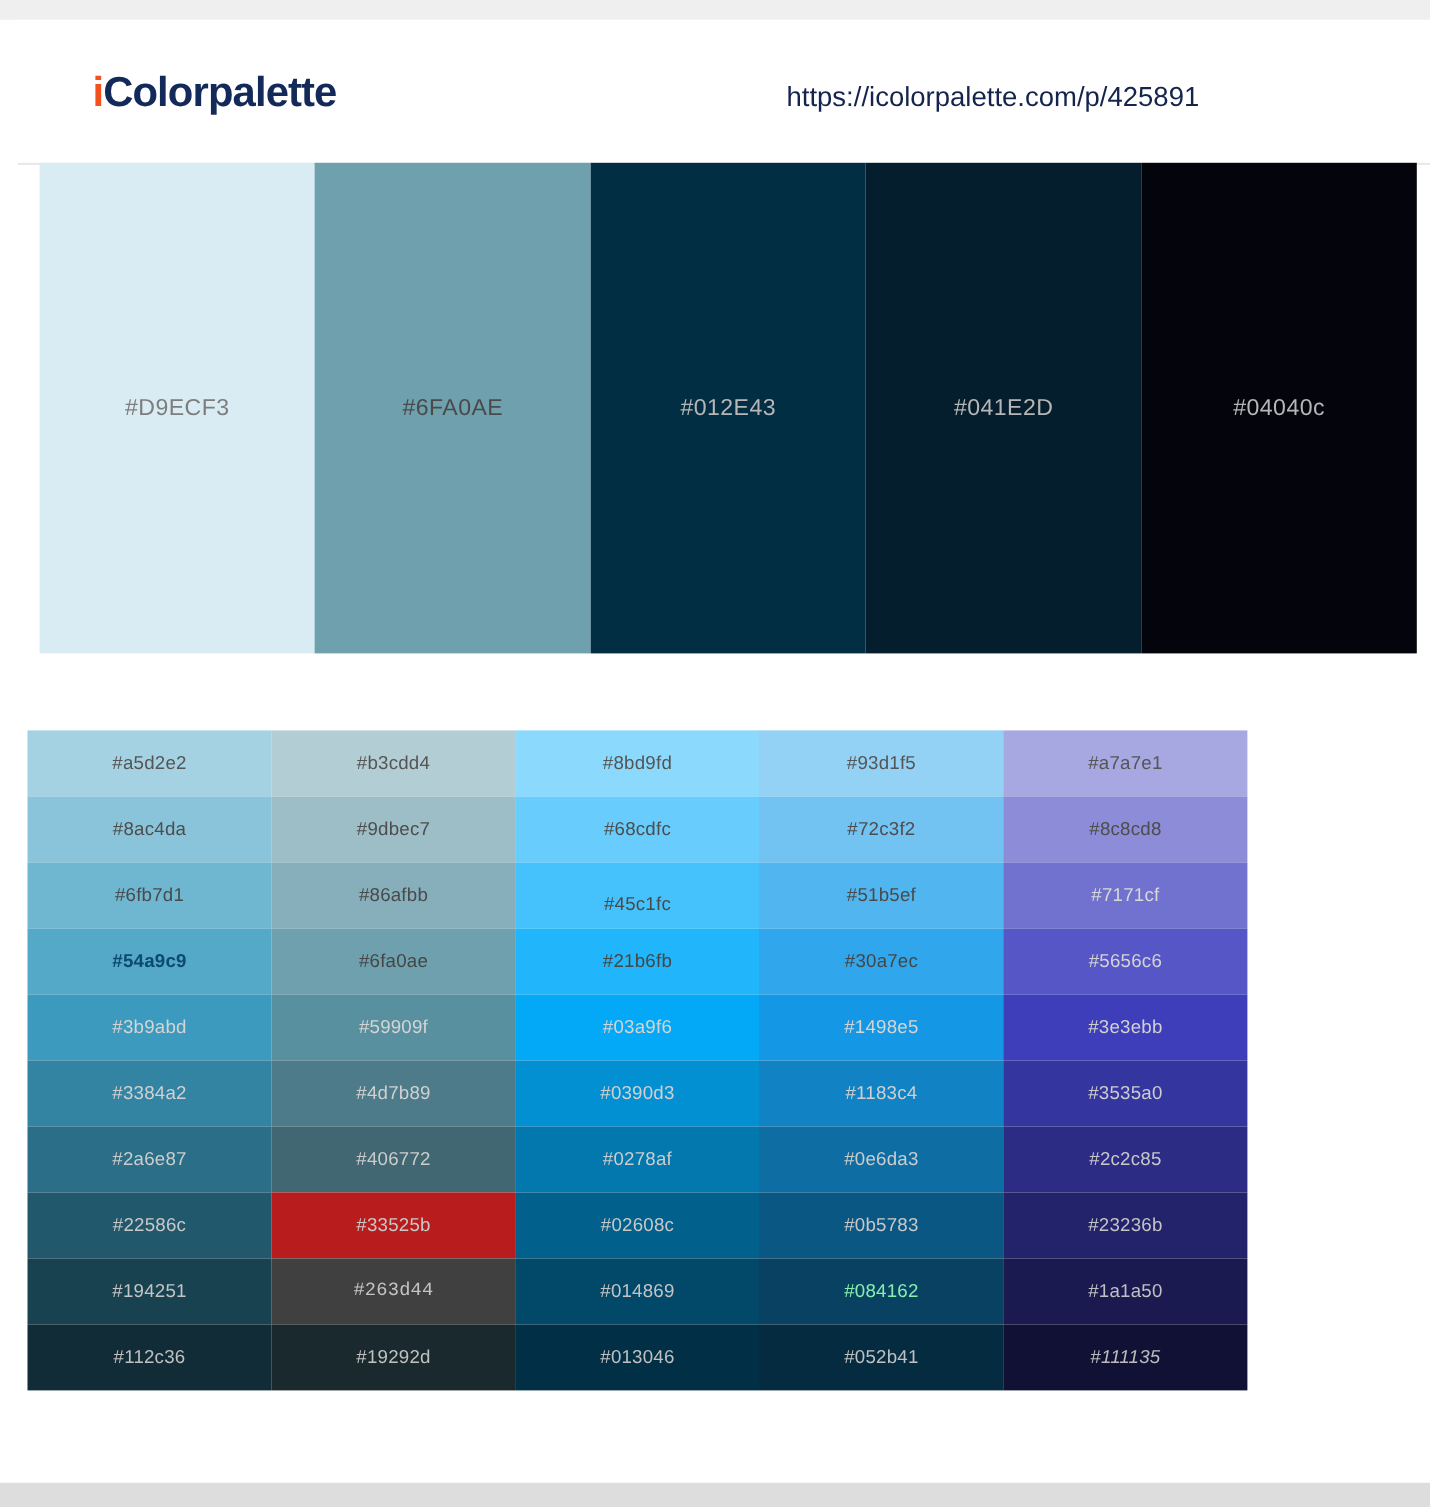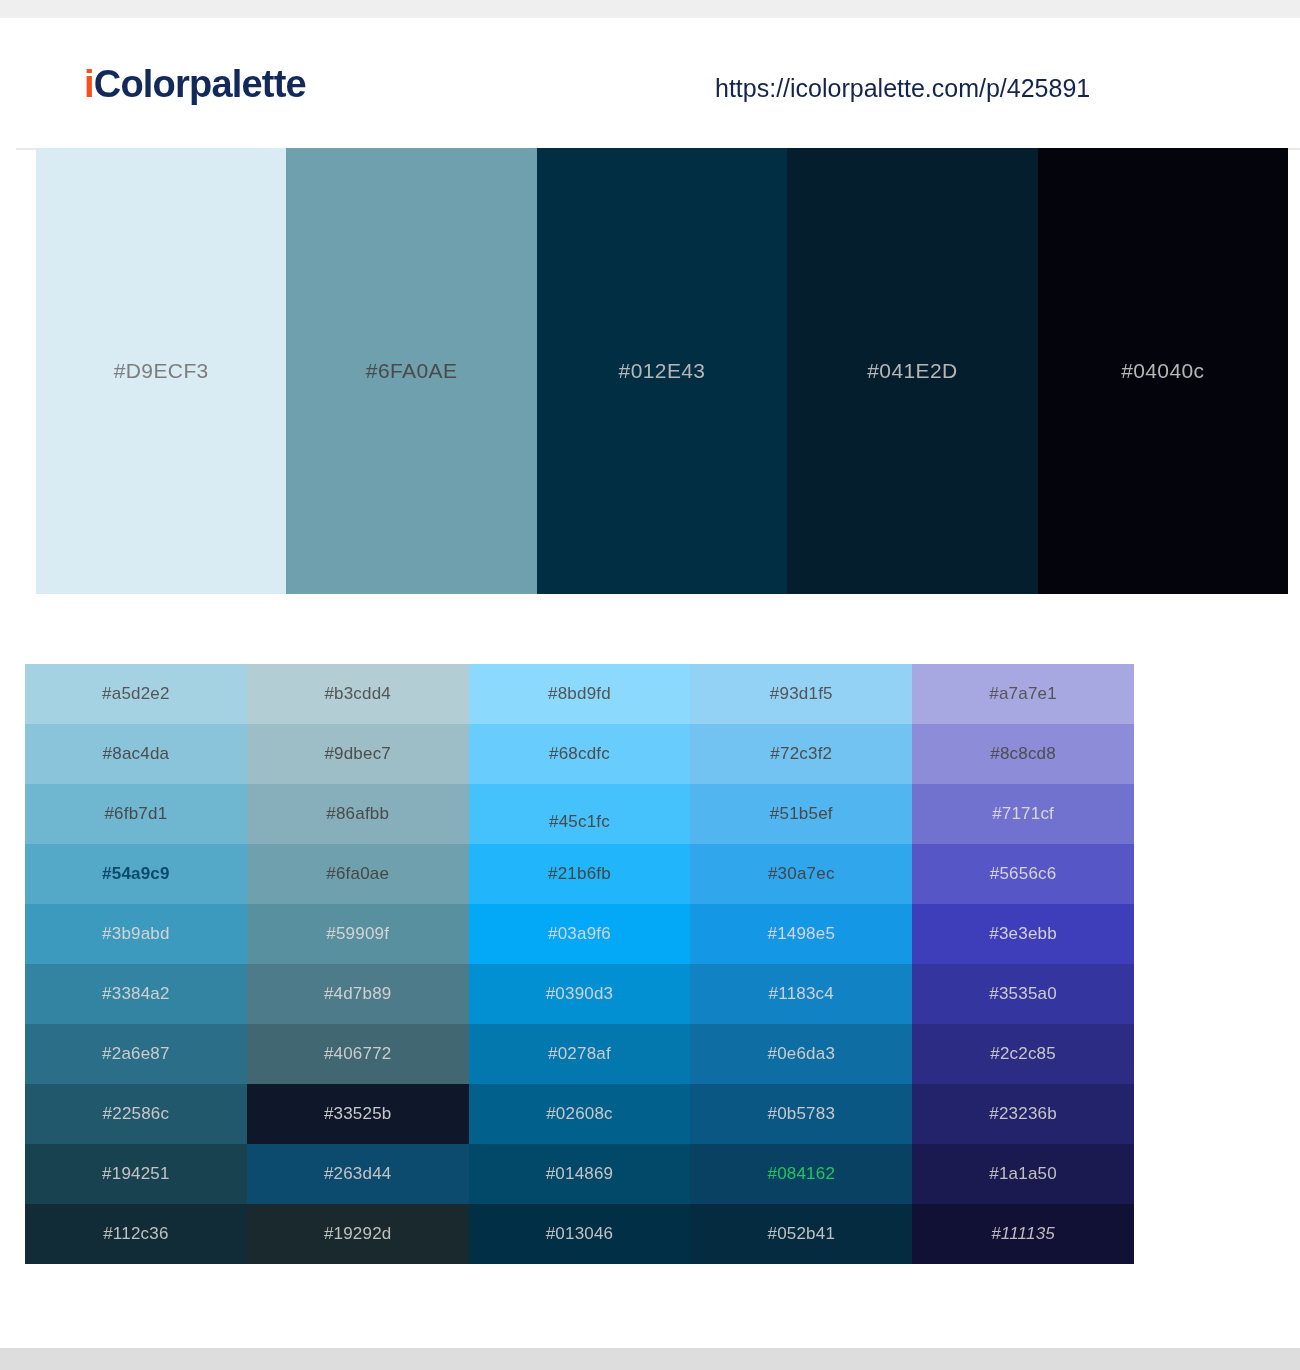--- a/index.html
+++ b/index.html
@@ -271,45 +271,45 @@
           <span class="grid-label" style="color: rgb(204, 204, 204);">#0e6da3</span>
         </div>
         <div class="grid-cell" style="background: rgb(44, 44, 133);">
           <span class="grid-label" style="color: rgb(200, 200, 200);">#2c2c85</span>
         </div>
       </div>
       <div class="grid-row">
         <div class="grid-cell" style="background: rgb(34, 88, 108);">
           <span class="grid-label" style="color: rgb(200, 200, 200);">#22586c</span>
         </div>
-        <div class="grid-cell" style="background: #0f172a;">
+        <div class="grid-cell" style="background: #b91c1c;">
           <span class="grid-label" style="color: rgb(200, 200, 200);">#33525b</span>
         </div>
         <div class="grid-cell" style="background: rgb(2, 96, 140);">
           <span class="grid-label" style="color: rgb(200, 200, 200);">#02608c</span>
         </div>
         <div class="grid-cell" style="background: rgb(11, 87, 131);">
           <span class="grid-label" style="color: rgb(200, 200, 200);">#0b5783</span>
         </div>
         <div class="grid-cell" style="background: rgb(35, 35, 107);">
           <span class="grid-label" style="color: rgb(196, 196, 196);">#23236b</span>
         </div>
       </div>
       <div class="grid-row">
         <div class="grid-cell" style="background: rgb(25, 66, 81);">
           <span class="grid-label" style="color: rgb(196, 196, 196);">#194251</span>
         </div>
-        <div class="grid-cell" style="background: #0c4a6e;">
+        <div class="grid-cell" style="background: #404040; font-family: Liberation Mono, monospace;">
           <span class="grid-label" style="color: rgb(196, 196, 196);">#263d44</span>
         </div>
         <div class="grid-cell" style="background: rgb(1, 72, 105);">
           <span class="grid-label" style="color: rgb(196, 196, 196);">#014869</span>
         </div>
         <div class="grid-cell" style="background: rgb(8, 65, 98);">
-          <span class="grid-label" style="color: #22c55e;">#084162</span>
+          <span class="grid-label" style="color: #86efac;">#084162</span>
         </div>
         <div class="grid-cell" style="background: rgb(26, 26, 80);">
           <span class="grid-label" style="color: rgb(192, 192, 192);">#1a1a50</span>
         </div>
       </div>
       <div class="grid-row">
         <div class="grid-cell" style="background: rgb(17, 44, 54);">
           <span class="grid-label" style="color: rgb(192, 192, 192);">#112c36</span>
         </div>
         <div class="grid-cell" style="background: rgb(25, 41, 45);">

